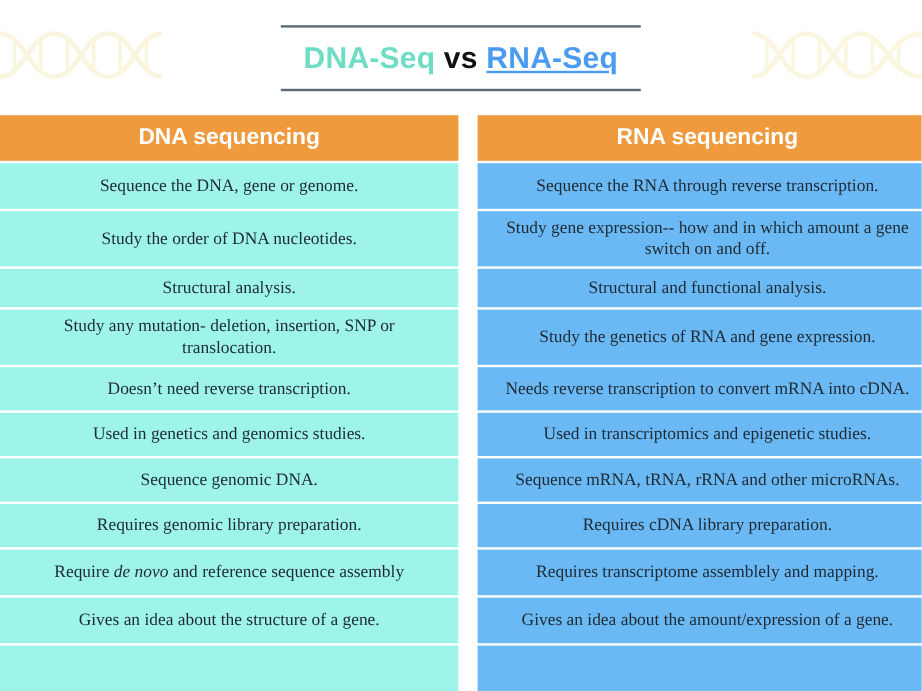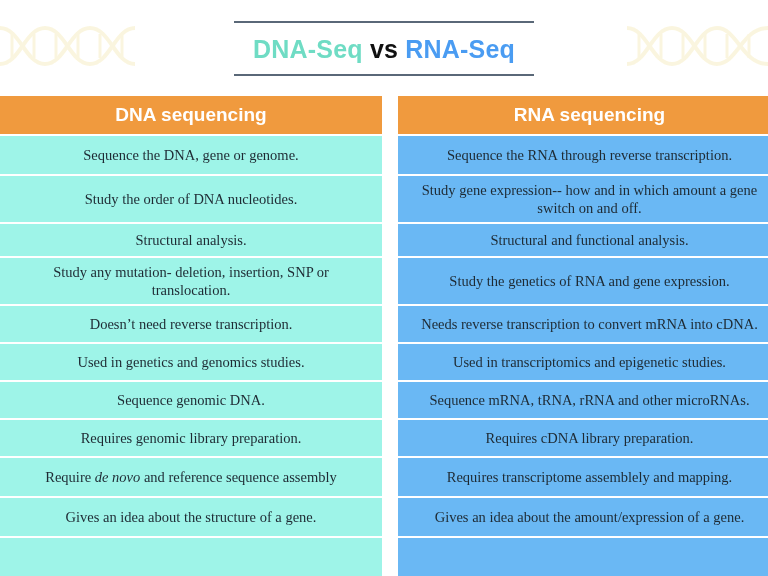--- a/index.html
+++ b/index.html
@@ -15,21 +15,21 @@
   .title-rule { position: absolute; left: 234px; width: 300px; height: 2px; background: #5a6878; }
   .title-rule.top { top: 21px; }
   .title-rule.bottom { top: 74px; }
   .title {
     position: absolute; left: 234px; top: 33px; width: 300px; text-align: center;
     font-family: "Liberation Sans", sans-serif; font-weight: bold; font-size: 25px; line-height: 32px;
     letter-spacing: 0.2px; white-space: nowrap;
   }
   .t-dna { color: #6fdcc4; }
   .t-vs { color: #111111; }
-  .t-rna { color: #4a9cf2; }
+  .t-rna { color: #4a9cf2; text-decoration: underline; }
 
   .table { position: absolute; left: 0; top: 96px; width: 768px; }
   .row { position: absolute; left: 0; width: 768px; }
   .cell {
     position: absolute; top: 0; bottom: 0;
     display: flex; align-items: center; justify-content: center; text-align: center;
     color: #1e2a33; font-size: 14.5px; line-height: 18px; padding: 0 6px; box-sizing: border-box;
   }
   .cell.dna { left: 0; width: 382px; background: #9ef4e8; }
   .cell.rna { left: 398px; width: 383px; background: #6ab8f4; }

